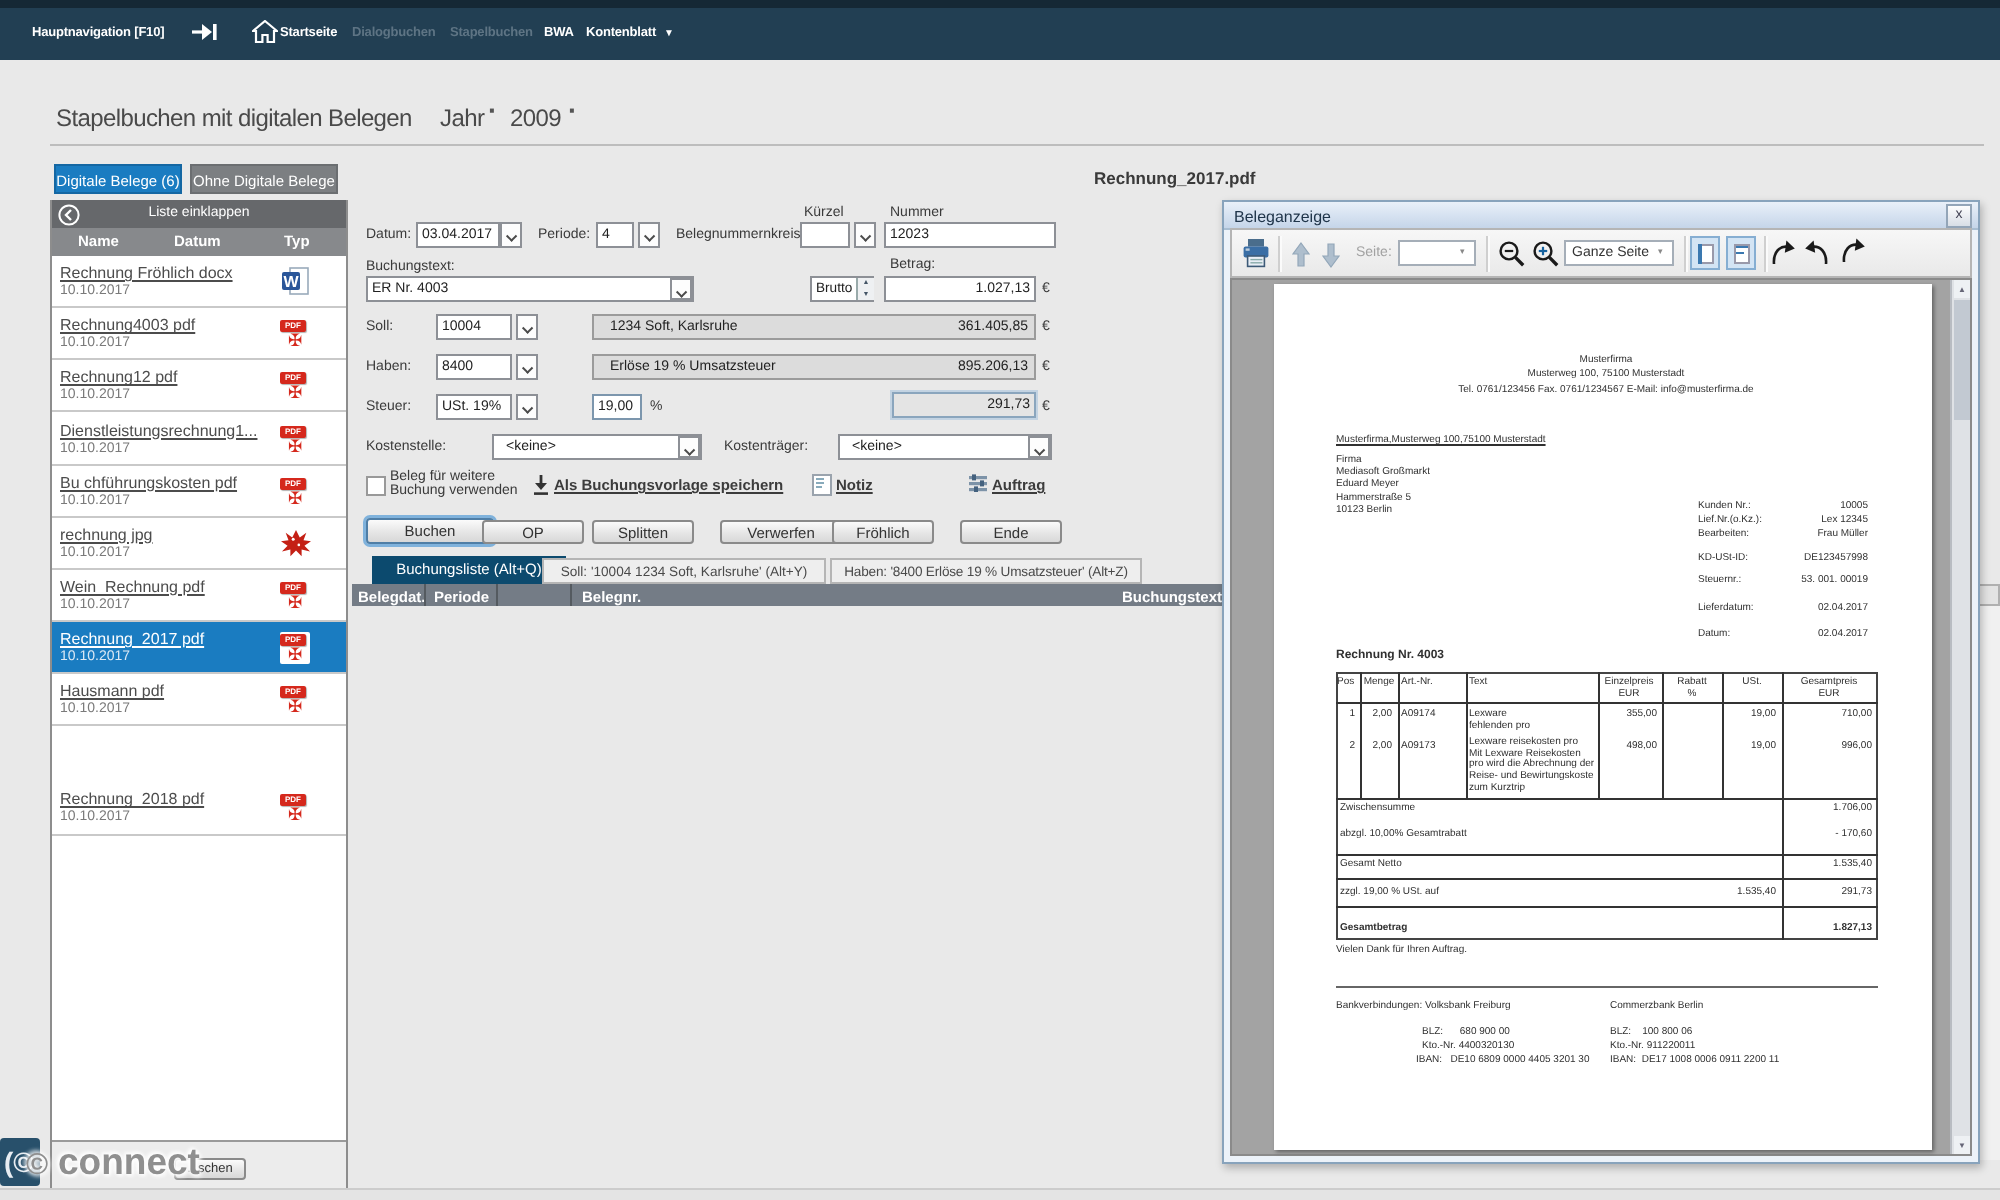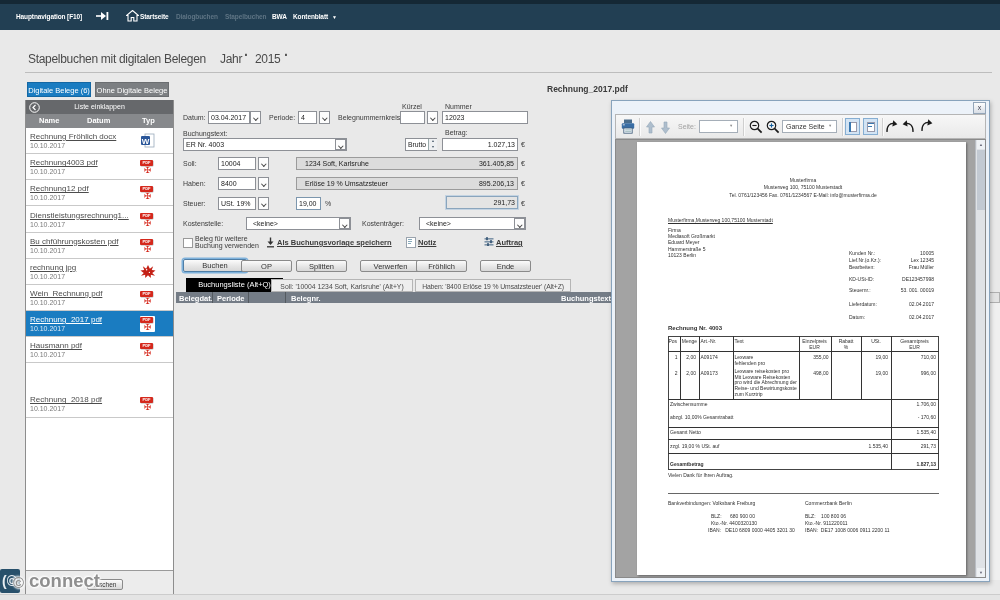--- a/index.html
+++ b/index.html
@@ -59,21 +59,21 @@
   <div class="it dim" style="left:176px;">Dialogbuchen</div>
   <div class="it dim" style="left:225px;">Stapelbuchen</div>
   <div class="it" style="left:272px;">BWA</div>
   <div class="it" style="left:293px;">Kontenblatt</div>
   <div class="it" style="left:332px;font-size:5px;">▼</div>
 </div>
 
 <div class="abs" style="left:28px;top:51.5px;font-size:12px;letter-spacing:-0.3px;color:#4a4a4a;">Stapelbuchen mit digitalen Belegen</div>
 <div class="abs" style="left:220px;top:51.5px;font-size:12px;letter-spacing:-0.3px;color:#4a4a4a;">Jahr</div>
 <div class="abs" style="left:244px;top:47px;font-size:14px;font-weight:bold;color:#555;">·</div>
-<div class="abs" style="left:255px;top:51.5px;font-size:12px;letter-spacing:-0.3px;color:#4a4a4a;">2015</div>
+<div class="abs" style="left:255px;top:51.5px;font-size:12px;letter-spacing:-0.3px;color:#4a4a4a;">2009</div>
 <div class="abs" style="left:284px;top:47px;font-size:14px;font-weight:bold;color:#555;">·</div>
 <div class="abs" style="left:25px;top:72px;width:967px;height:1px;background:#bdbdbd;"></div>
 
 <div class="tab" style="left:27px;top:82px;width:64px;height:15px;line-height:15px;background:#1a7cc1;border:1px solid #1467a3;">Digitale Belege (6)</div>
 <div class="tab" style="left:95px;top:82px;width:74px;height:15px;line-height:15px;background:#7c7f82;border:1px solid #6b6e71;">Ohne Digitale Belege</div>
 
 <div class="abs" style="left:25px;top:100px;width:149px;height:494px;background:#fff;border:1px solid #8d8d8d;box-sizing:border-box;"></div>
 
 <div class="abs" style="left:26px;top:100px;width:147px;height:14px;background:#66686b;color:#fff;font-size:7px;line-height:14px;text-align:center;">Liste einklappen</div>
 <svg class="abs" style="left:29px;top:102px;" width="11" height="11" viewBox="0 0 11 11">
@@ -237,39 +237,40 @@
 
 <div class="btn" style="left:183px;top:259px;width:64px;height:13px;line-height:12px;box-shadow:0 0 0 1.5px #7fb2dc;border-color:#4f7ea6;">Buchen</div>
 <div class="btn" style="left:241px;top:260px;width:51px;height:12px;line-height:11px;">OP</div>
 <div class="btn" style="left:296px;top:260px;width:51px;height:12px;line-height:11px;">Splitten</div>
 <div class="btn" style="left:360px;top:260px;width:61px;height:12px;line-height:11px;">Verwerfen</div>
 <div class="btn" style="left:416px;top:260px;width:51px;height:12px;line-height:11px;">Fröhlich</div>
 <div class="btn" style="left:480px;top:260px;width:51px;height:12px;line-height:11px;">Ende</div>
 </div>
 
 <div id="tablearea">
-<div class="tab" style="left:186px;top:278px;width:97px;height:14px;line-height:14px;background:#000000;font-size:7.5px;">Buchungsliste (Alt+Q)</div>
+<div class="tab" style="left:186px;top:278px;width:97px;height:14px;line-height:14px;background:#0c4a6e;font-size:7.5px;">Buchungsliste (Alt+Q)</div>
 <div class="tab" style="left:271px;top:279px;width:142px;height:13px;line-height:13px;background:#eeeeee;border:1px solid #b5b5b5;color:#4a4a4a;font-size:6.8px;">Soll: '10004 1234 Soft, Karlsruhe' (Alt+Y)</div>
 <div class="tab" style="left:415px;top:279px;width:156px;height:13px;line-height:13px;background:#eeeeee;border:1px solid #b5b5b5;color:#4a4a4a;font-size:6.8px;letter-spacing:-0.1px;">Haben: '8400 Erlöse 19 % Umsatzsteuer' (Alt+Z)</div>
 <div class="abs" style="left:176px;top:292px;width:824px;height:11px;background:#747c86;">
   <span style="position:absolute;left:3px;top:1.5px;font-size:7.5px;font-weight:bold;color:#fff;">Belegdat.</span>
   <span style="position:absolute;left:41px;top:1.5px;font-size:7.5px;font-weight:bold;color:#fff;">Periode</span>
   <span style="position:absolute;left:76px;top:1.5px;font-size:7.5px;font-weight:bold;color:#fff;padding-left:39px;">Belegnr.</span>
   <span style="position:absolute;left:385px;top:1.5px;font-size:7.5px;font-weight:bold;color:#fff;">Buchungstext</span>
   <span style="position:absolute;left:36px;top:0;width:1px;height:11px;background:#545a60;"></span>
   <span style="position:absolute;left:72px;top:0;width:1px;height:11px;background:#545a60;"></span>
   <span style="position:absolute;left:109px;top:0;width:1px;height:11px;background:#545a60;"></span>
 </div>
 
 <div class="abs" style="left:989px;top:292px;width:11px;height:288px;background:#f0f0f0;border-left:1px solid #c4c4c4;box-sizing:border-box;"></div>
 <div class="abs" style="left:989px;top:292px;width:11px;height:11px;background:#e3e3e3;border:1px solid #b0b0b0;box-sizing:border-box;"></div>
 </div>
 
 <div class="abs" style="left:547px;top:84px;font-size:8.5px;font-weight:bold;color:#3a3a3a;">Rechnung_2017.pdf</div>
 <div class="abs" id="win">
+  <div class="abs" id="wtitle">Beleganzeige</div>
   <div class="abs" style="right:3px;top:1px;width:11px;height:10px;background:linear-gradient(#fdfdfd,#d8dee6);border:1px solid #93a5b8;font-size:7px;line-height:9px;text-align:center;color:#445;">x</div>
   <div class="abs" id="wtool">
     <svg class="abs" style="left:5px;top:4px;" width="14" height="15" viewBox="0 0 14 15">
       <rect x="3" y="0.5" width="8" height="3.8" fill="#4a6d8c"></rect>
       <rect x="0.8" y="4.2" width="12.4" height="5.6" rx="1" fill="#3a6ea5"></rect>
       <rect x="1.8" y="5.2" width="2" height="1.2" fill="#bcd"></rect>
       <rect x="2.8" y="9" width="8.4" height="5.2" fill="#e8eef5" stroke="#3d5a77" stroke-width="0.8"></rect>
       <line x1="4.2" y1="10.8" x2="10.2" y2="10.8" stroke="#8aa" stroke-width="0.7"></line>
       <line x1="4.2" y1="12.4" x2="10.2" y2="12.4" stroke="#8aa" stroke-width="0.7"></line>
     </svg>

